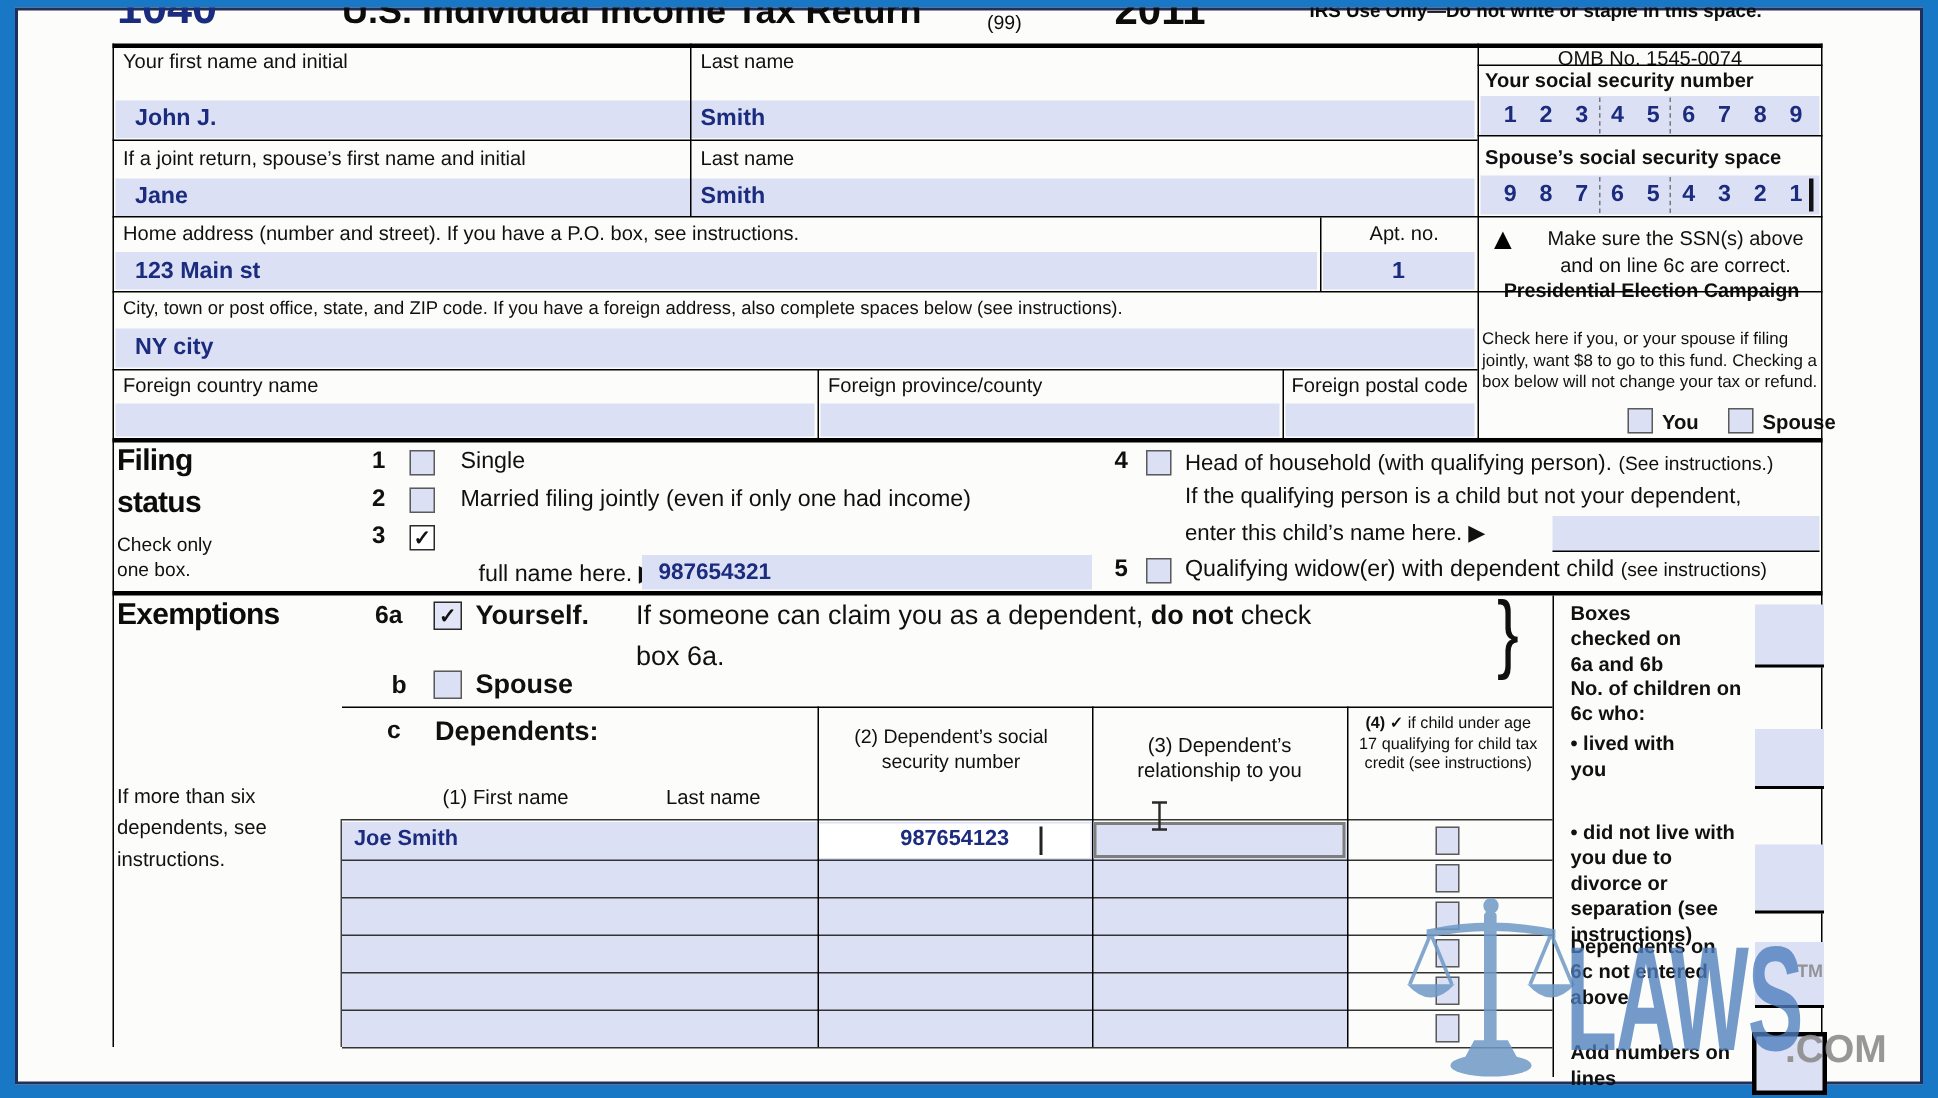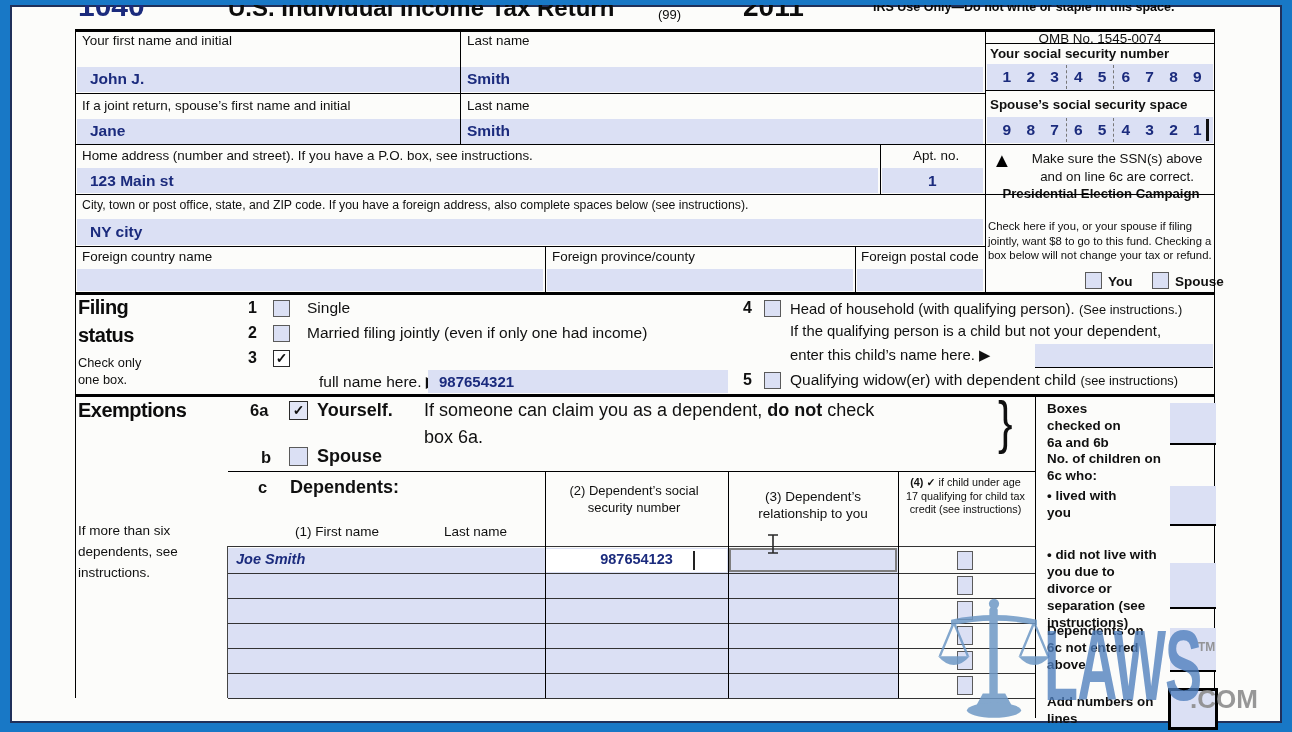--- a/index.html
+++ b/index.html
@@ -168,21 +168,21 @@
   <div class="th" style="left:295px;top:524px;font-size:13.5px;">(1) First name</div>
   <div class="th" style="left:444px;top:524px;font-size:13.5px;">Last name</div>
   <div class="th" style="left:550px;top:482px;width:168px;font-size:13px;line-height:17px;">(2) Dependent’s social security number</div>
   <div class="th" style="left:749px;top:488px;width:128px;font-size:13.5px;line-height:17px;">(3) Dependent’s relationship to you</div>
   <div class="th" style="left:903px;top:476px;width:125px;font-size:10.8px;line-height:13.5px;">
     <span style="font-weight:bold;">(4)</span>
     <span style="font-weight:bold;">✓</span>
     <span>if child under age 17 qualifying for child tax credit (see instructions)</span>
   </div>
 
-  <div class="abs val" style="left:236px;top:551px;font-size:14.5px;font-style:italic;">Joe Smith</div>
+  <div class="abs val" style="left:236px;top:551px;font-size:14.5px;">Joe Smith</div>
   <div class="abs val" style="left:546px;top:551px;width:181px;text-align:center;font-size:14.5px;">987654123</div>
   <div class="abs val" style="left:736px;top:551px;font-size:14.5px;"></div>
   <div class="abs val" style="left:236px;top:576px;font-size:14.5px;"></div>
   <div class="abs val" style="left:236px;top:601px;font-size:14.5px;"></div>
   <div class="abs val" style="left:236px;top:626px;font-size:14.5px;"></div>
   <div class="abs val" style="left:236px;top:651px;font-size:14.5px;"></div>
   <div class="abs val" style="left:236px;top:676px;font-size:14.5px;"></div>
   <div class="caret" style="left:693px;top:551px;width:1.6px;height:19px;background:#222;"></div>
 
   <div class="cb" style="left:957px;top:551px;width:16px;height:19px;"></div>

